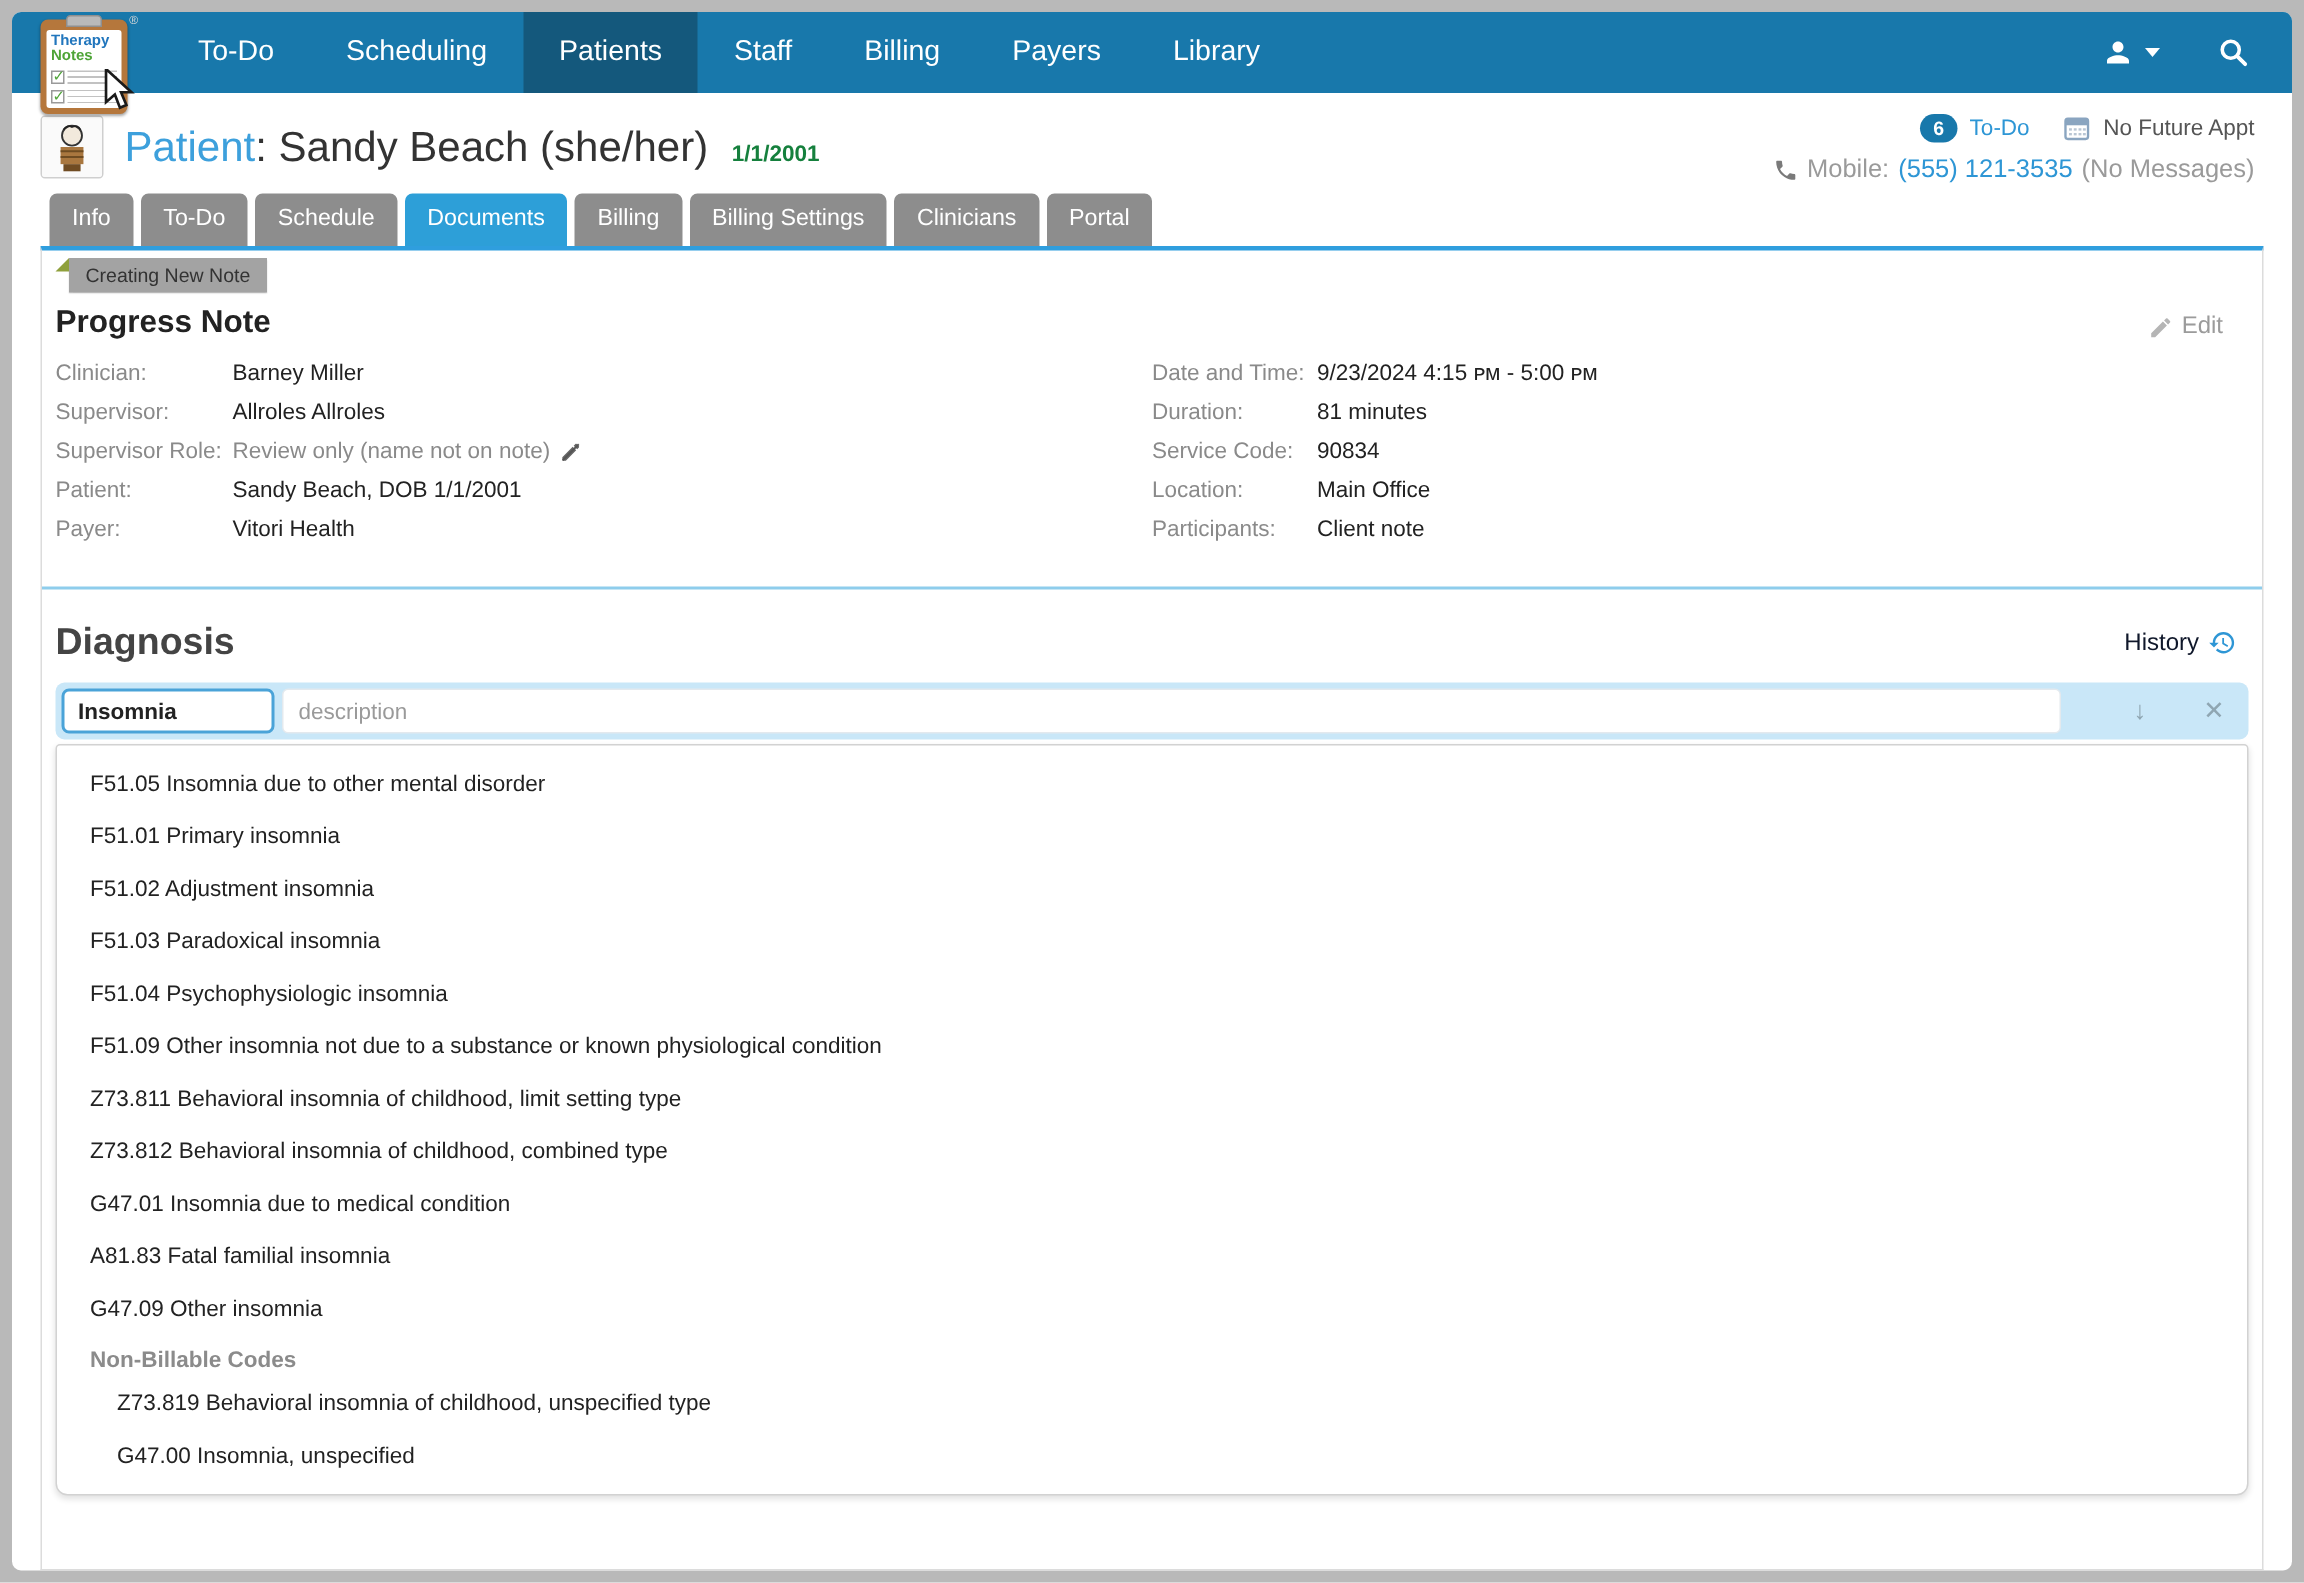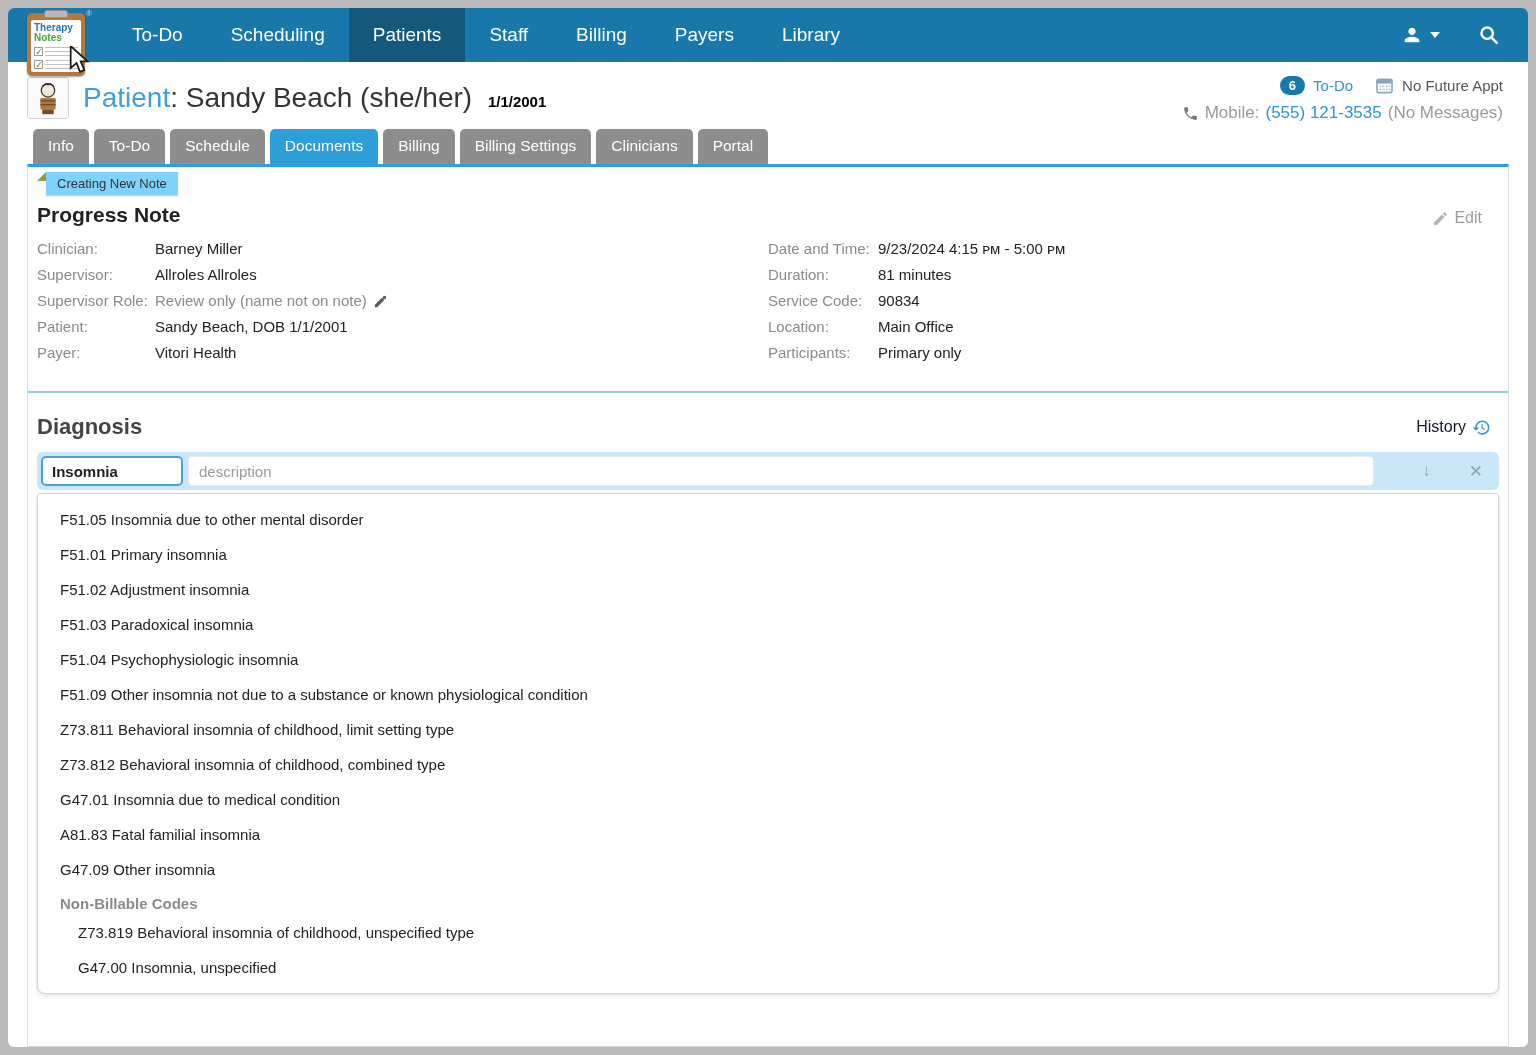--- a/index.html
+++ b/index.html
@@ -30,59 +30,59 @@
   .chk { width:9px; height:9px; border:1px solid #9a9a9a; color:#4ea437; font-size:10px; line-height:7px; font-weight:700; }
   .lns { flex:1; height:9px; margin-left:2px; background:repeating-linear-gradient(#c2c2c2 0 1px, transparent 1px 4px); }
   .cursor-arrow { position:absolute; right:-8px; bottom:2px; }
 
   
   .pheader { display:flex; padding:10px 25px 2px 19px; flex-shrink:0; }
   .pheader-left { display:flex; align-items:center; gap:14px; }
   .avatar { width:42px; height:42px; border:1px solid #cfcfcf; background:#f7f7f7; border-radius:3px; flex-shrink:0; }
   .ptitle { font-size:28px; color:#333; white-space:nowrap; }
   .ptitle .plabel { color:#3da0dc; }
-  .ptitle .dob { font-size:15px; color:#000000; font-weight:700; margin-left:8px; }
+  .ptitle .dob { font-size:15px; color:#15803d; font-weight:700; margin-left:8px; }
   .pheader-right { margin-left:auto; text-align:right; font-size:15px; padding-top:4px; }
   .hdr-row1 { display:flex; justify-content:flex-end; align-items:center; gap:8px; margin-bottom:8px; }
   .badge { background:#1878ab; color:#fff; font-size:13px; font-weight:700; border-radius:10px; padding:2px 9px; cursor:pointer; }
   .link { color:#2e96d5; text-decoration:none; cursor:pointer; }
   .muted-txt { color:#9a9a9a; }
   .dark-txt { color:#555; }
   .hdr-row2 { display:flex; justify-content:flex-end; align-items:center; gap:6px; font-size:17px; }
   .cal-icon { margin-left:14px; }
 
   
   .tabs-wrap { padding:4px 19px 0; flex-shrink:0; }
   .tabs { display:flex; gap:5px; padding-left:6px; }
   .tab { background:#8d8d8d; color:#fff; font-size:15.5px; padding:8px 15px 9px; border-radius:5px 5px 0 0; cursor:pointer; white-space:nowrap; }
   .tab.active { background:#2d9fd8; }
 
   
   .panel-wrap { padding:0 19px; flex:1; display:flex; min-height:0; }
   .panel { flex:1; border:1px solid #dcdcdc; border-top:3px solid #2f9ede; position:relative; padding:0 9px; overflow:hidden; }
 
-  .ribbon { position:absolute; left:18px; top:5px; background:#7dd3fc; color:#333; font-size:13px; padding:4px 11px; box-shadow:0 1px 1px rgba(0,0,0,.2); }
+  .ribbon { position:absolute; left:18px; top:5px; background:#a3a3a3; color:#333; font-size:13px; padding:4px 11px; box-shadow:0 1px 1px rgba(0,0,0,.2); }
   .ribbon:before { content:""; position:absolute; left:-9px; top:0; border-bottom:9px solid #8fa03c; border-left:9px solid transparent; }
 
   .note-title { font-size:21px; font-weight:700; color:#222; margin:36px 0 14px; }
   .edit-link { position:absolute; top:42px; right:26px; display:flex; align-items:center; gap:5px; color:#9b9b9b; font-size:16px; cursor:pointer; }
 
   .fields { display:flex; }
   .fcol { width:50%; }
   .frow { display:flex; margin-bottom:10px; font-size:15px; line-height:16px; }
   .flabel { color:#8a8a8a; flex-shrink:0; }
   .fcol-l .flabel { width:118px; }
   .fcol-r .flabel { width:110px; }
   .fvalue { color:#222; display:flex; align-items:center; gap:6px; }
   .fvalue.muted { color:#8a8a8a; }
 
   .blue-divider { border-top:2px solid #8ecdec; margin:20px -9px 0; }
 
   .diag-head { display:flex; align-items:center; margin:21px 0 12px; }
-  .diag-title { font-size:22px; font-weight:700; color:#444; }
+  .diag-title { font-size:25px; font-weight:700; color:#444; }
   .history-link { margin-left:auto; display:flex; align-items:center; gap:6px; color:#0f172a; font-size:16px; cursor:pointer; margin-right:8px; }
 
   .diag-row { background:#c9e7f8; border-radius:6px; height:38px; display:flex; align-items:center; padding:4px 16px 4px 4px; }
   .code-input { width:142px; height:30px; border:2px solid #4aa3d8; border-radius:5px; font-family:inherit; font-size:15px; font-weight:700; color:#222; padding:0 9px; outline:none; }
   .desc-input { flex:1; height:30px; margin-left:5px; border:1px solid #e3e9ee; border-radius:4px; font-family:inherit; font-size:15px; color:#333; padding:0 10px; outline:none; }
   .desc-input::placeholder { color:#9a9a9a; }
   .row-icon { color:#8fa6b2; font-weight:700; font-size:17px; cursor:pointer; }
   .arrow-ic { margin-left:48px; }
   .close-ic { margin-left:38px; }
 
@@ -257,21 +257,21 @@
           <div class="frow">
               <span class="flabel">Service Code:</span>
               <span class="fvalue">90834</span>
             </div>
           <div class="frow">
               <span class="flabel">Location:</span>
               <span class="fvalue">Main Office</span>
             </div>
           <div class="frow">
               <span class="flabel">Participants:</span>
-              <span class="fvalue">Primary only</span>
+              <span class="fvalue">Client note</span>
             </div>
         </div>
       </div>
 
       <div class="blue-divider"></div>
 
       <div class="diag-head">
         <div class="diag-title">Diagnosis</div>
         <div class="history-link">
           <span>History</span>

